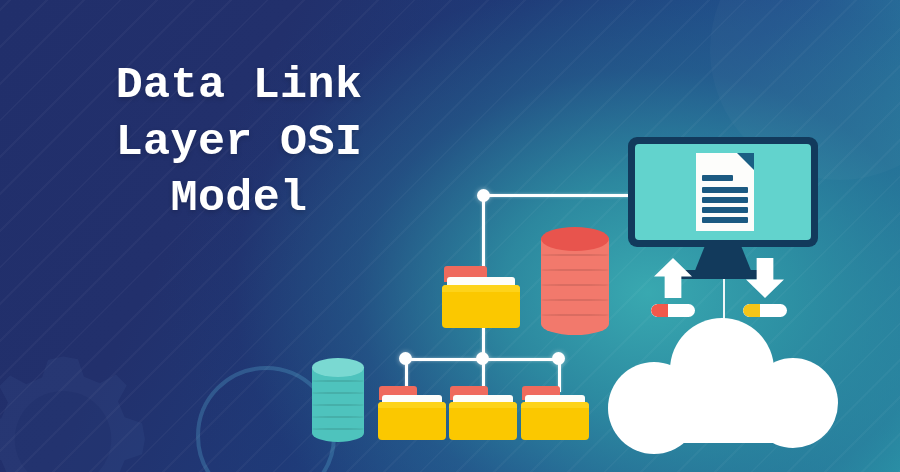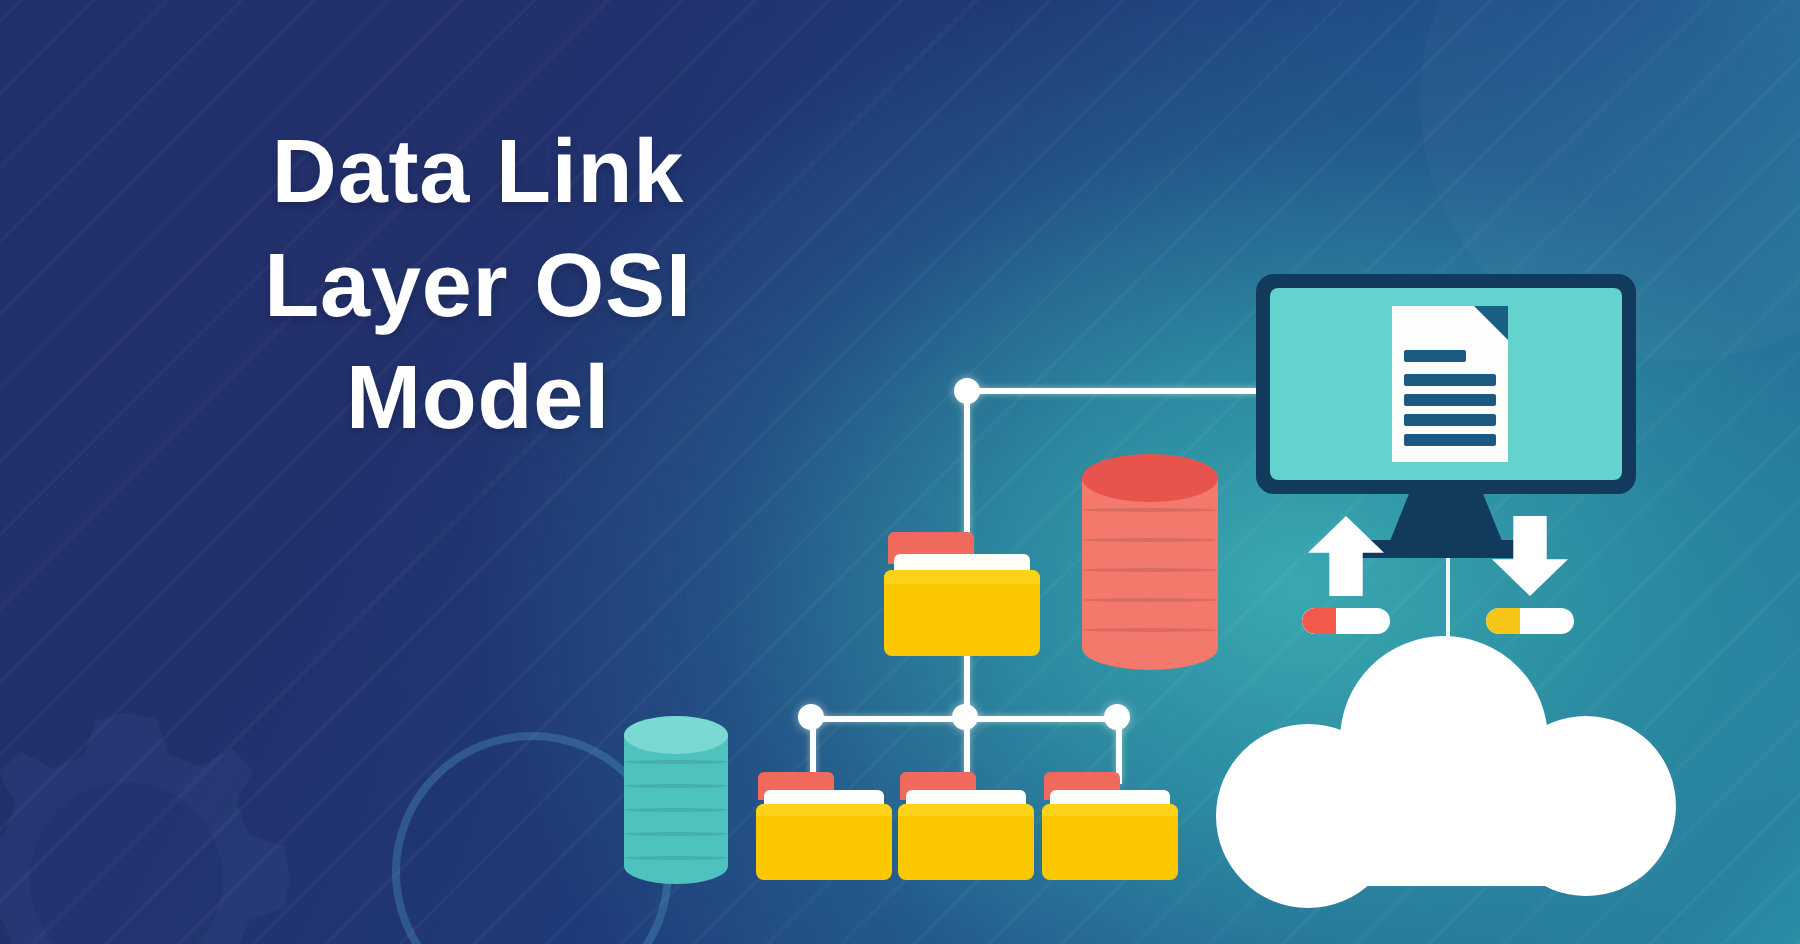--- a/index.html
+++ b/index.html
@@ -5,21 +5,21 @@
   html, body {
     margin: 0;
     padding: 0;
     background: #0e1b33;
   }
   #banner {
     position: relative;
     width: 900px;
     height: 472px;
     overflow: hidden;
-    font-family: Liberation Sans, sans-serif;
+    font-family: Liberation Mono, monospace;
     
     background:
       radial-gradient(ellipse 560px 430px at 72% 62%,
         rgba(58,173,178,0.95) 0%,
         rgba(47,150,165,0.82) 26%,
         rgba(40,108,146,0.45) 52%,
         rgba(31,62,120,0.08) 74%,
         rgba(31,62,120,0) 88%),
       linear-gradient(118deg,
         #212f6b 0%,

